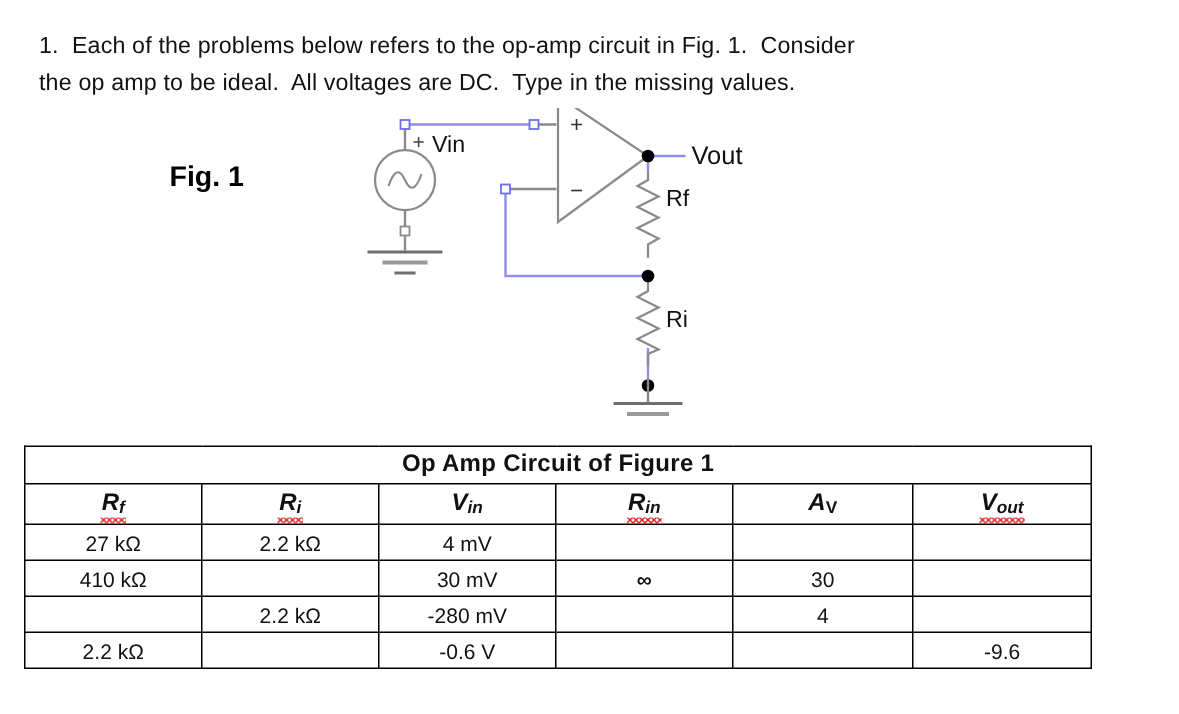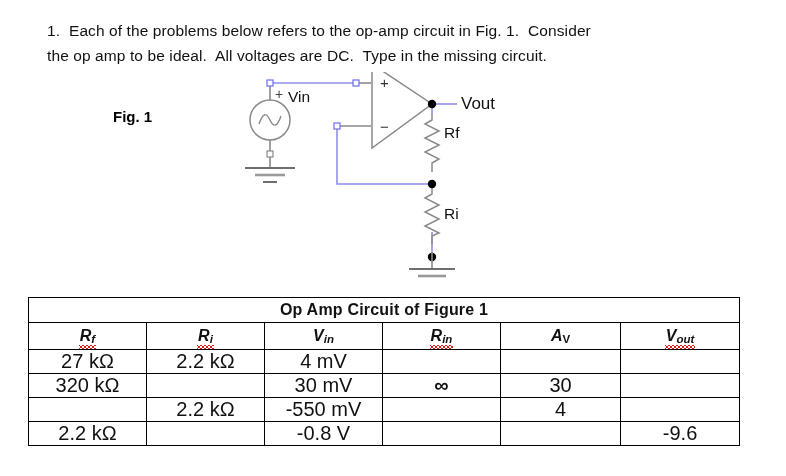--- a/index.html
+++ b/index.html
@@ -23,28 +23,28 @@
   #prompt {
     position: absolute;
     left: 26px;
     top: 18px;
     width: 730px;
     font-size: 15.5px;
     line-height: 25px;
     color: #111111;
     letter-spacing: 0.1px;
   }
-  #prompt .line { display: block; white-space: pre; margin-left: 21px; }
+  #prompt .line { display: block; white-space: pre; }
 
   
   #fig-label {
     position: absolute;
     left: 113px;
     top: 108px;
-    font-size: 15px;
+    font-size: 19px;
     font-weight: bold;
     color: #000000;
   }
 
   
   #circuit {
     position: absolute;
     left: 225px;
     top: 72px;
     width: 320px;
@@ -59,34 +59,34 @@
     white-space: nowrap;
   }
   #lbl-vin  { left: 63px;  top: 16px; }
   #lbl-vout { left: 236px; top: 22px; font-size: 17px; }
   #lbl-rf   { left: 219px; top: 52px; }
   #lbl-ri   { left: 219px; top: 133px; }
 
   
   #tbl-wrap {
     position: absolute;
-    left: 28px;
+    left: 16px;
     top: 297px;
     width: 711px;
   }
   table.opamp {
     border-collapse: collapse;
     width: 711px;
     table-layout: fixed;
     background: #ffffff;
   }
   table.opamp td {
     border: 1.6px solid #000000;
     text-align: center;
-    font-size: 20px;
+    font-size: 14px;
     color: #111111;
     height: 23px;
     padding: 0 2px;
     vertical-align: middle;
   }
   table.opamp tr.title td {
     font-weight: bold;
     font-size: 16px;
     height: 24px;
     letter-spacing: 0.2px;
@@ -129,21 +129,21 @@
   }
   .inf { font-weight: bold; font-size: 15px; }
 </style>
 </head>
 <body>
 
 <div id="page">
 
   <div id="prompt">
     <span class="line">1.  Each of the problems below refers to the op-amp circuit in Fig. 1.  Consider</span>
-    <span class="line">the op amp to be ideal.  All voltages are DC.  Type in the missing circuit.</span>
+    <span class="line">the op amp to be ideal.  All voltages are DC.  Type in the missing values.</span>
   </div>
 
   <div id="fig-label">Fig. 1</div>
 
   <div id="circuit">
     <svg width="320" height="215" viewBox="0 0 320 215" xmlns="http://www.w3.org/2000/svg">
 
       <line x1="45" y1="11" x2="131" y2="11" stroke="#8f8fe8" stroke-width="1.6"></line>
 
       <polyline points="112,54 112,112 207,112" fill="none" stroke="#8f8fe8" stroke-width="1.6"></polyline>
@@ -232,39 +232,39 @@
 
         <tr>
           <td>27 kΩ</td>
           <td>2.2 kΩ</td>
           <td>4 mV</td>
           <td></td>
           <td></td>
           <td></td>
         </tr>
         <tr>
-          <td>320 kΩ</td>
+          <td>410 kΩ</td>
           <td></td>
           <td>30 mV</td>
           <td class="inf">∞</td>
           <td>30</td>
           <td></td>
         </tr>
         <tr>
           <td></td>
           <td>2.2 kΩ</td>
-          <td>-550 mV</td>
+          <td>-280 mV</td>
           <td></td>
           <td>4</td>
           <td></td>
         </tr>
         <tr>
           <td>2.2 kΩ</td>
           <td></td>
-          <td>-0.8 V</td>
+          <td>-0.6 V</td>
           <td></td>
           <td></td>
           <td>-9.6</td>
         </tr>
       </tbody>
     </table>
   </div>
 
 </div>
 

